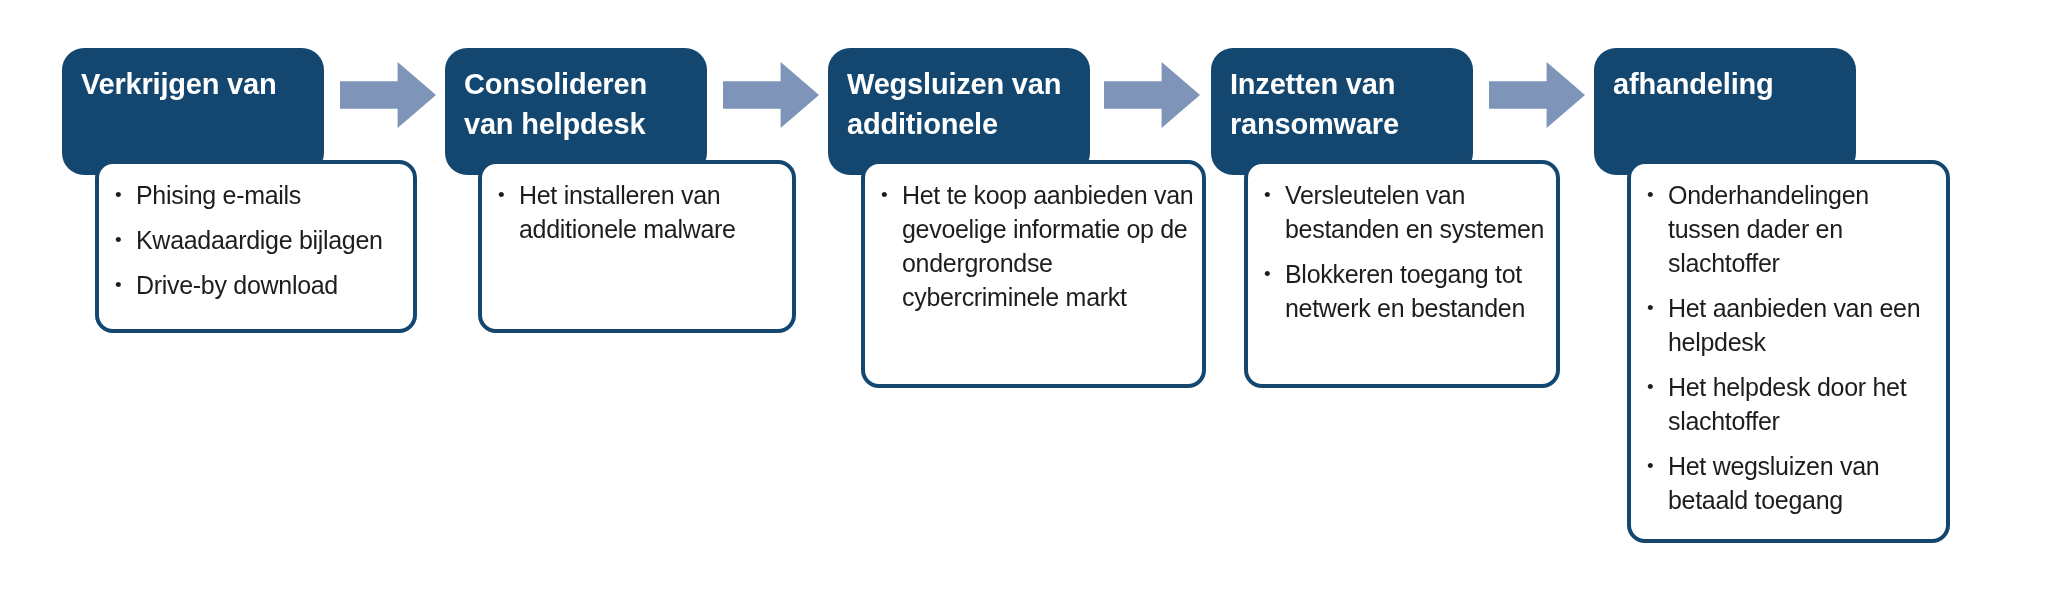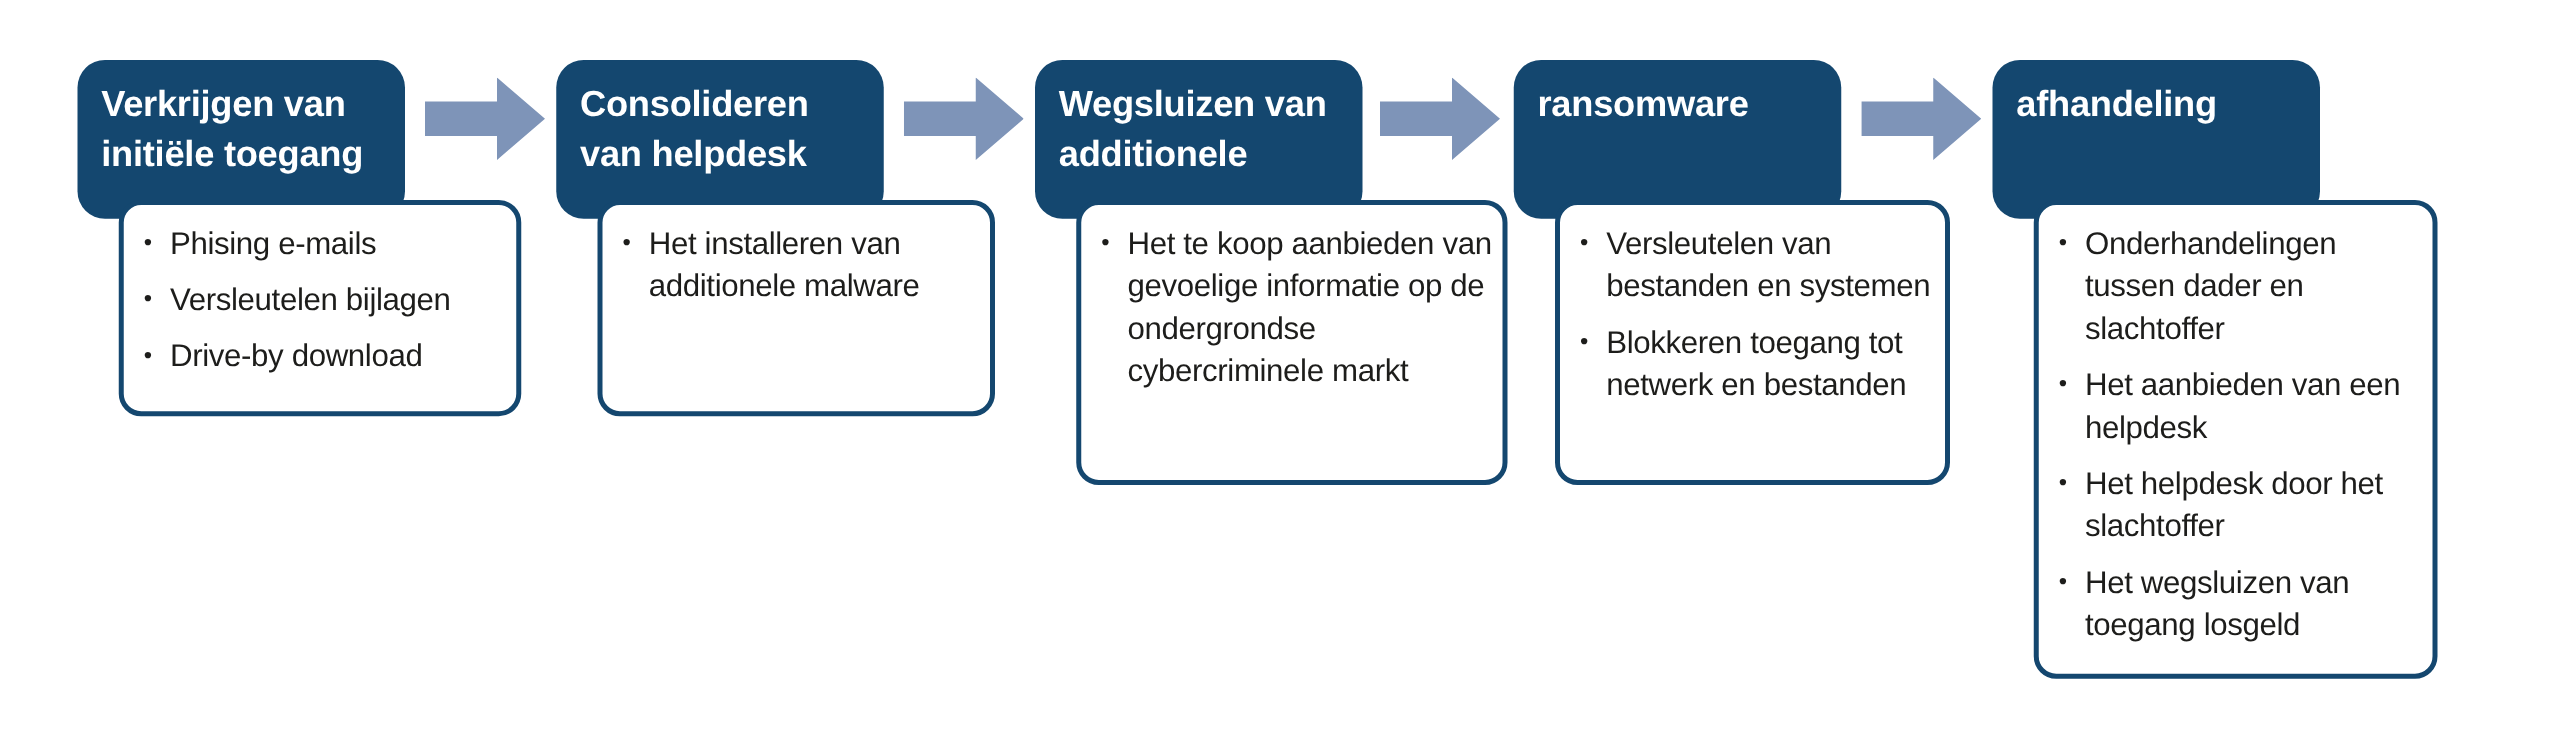--- a/index.html
+++ b/index.html
@@ -45,30 +45,29 @@
   .dot{flex:0 0 21px;width:21px;font-size:19px;line-height:34px;}
   .btxt{flex:1;}
   .hline{display:block;}
 </style>
 </head>
 <body>
 
 <section>
   <div class="stage-header hdr0">
     <span class="hline">Verkrijgen van</span>
-    <span class="hline">initiële toegang</span>
   </div>
   <div class="detail-box box0">
     <div class="bullet">
       <span class="dot">•</span>
       <span class="btxt">Phising e-mails</span>
     </div>
     <div class="bullet">
       <span class="dot">•</span>
-      <span class="btxt">Versleutelen bijlagen</span>
+      <span class="btxt">Kwaadaardige bijlagen</span>
     </div>
     <div class="bullet">
       <span class="dot">•</span>
       <span class="btxt">Drive-by download</span>
     </div>
   </div>
 </section>
 
 <div class="arrow arr0"></div>
 
@@ -97,20 +96,21 @@
       <span class="dot">•</span>
       <span class="btxt">Het te koop aanbieden van gevoelige informatie op de ondergrondse cybercriminele markt</span>
     </div>
   </div>
 </section>
 
 <div class="arrow arr2"></div>
 
 <section>
   <div class="stage-header hdr3">
+    <span class="hline">Inzetten van</span>
     <span class="hline">ransomware</span>
   </div>
   <div class="detail-box box3">
     <div class="bullet">
       <span class="dot">•</span>
       <span class="btxt">Versleutelen van bestanden en systemen</span>
     </div>
     <div class="bullet">
       <span class="dot">•</span>
       <span class="btxt">Blokkeren toegang tot netwerk en bestanden</span>
@@ -132,16 +132,16 @@
     <div class="bullet">
       <span class="dot">•</span>
       <span class="btxt">Het aanbieden van een helpdesk</span>
     </div>
     <div class="bullet">
       <span class="dot">•</span>
       <span class="btxt">Het helpdesk door het slachtoffer</span>
     </div>
     <div class="bullet">
       <span class="dot">•</span>
-      <span class="btxt">Het wegsluizen van toegang losgeld</span>
+      <span class="btxt">Het wegsluizen van betaald toegang</span>
     </div>
   </div>
 </section>
 
 </body></html>

